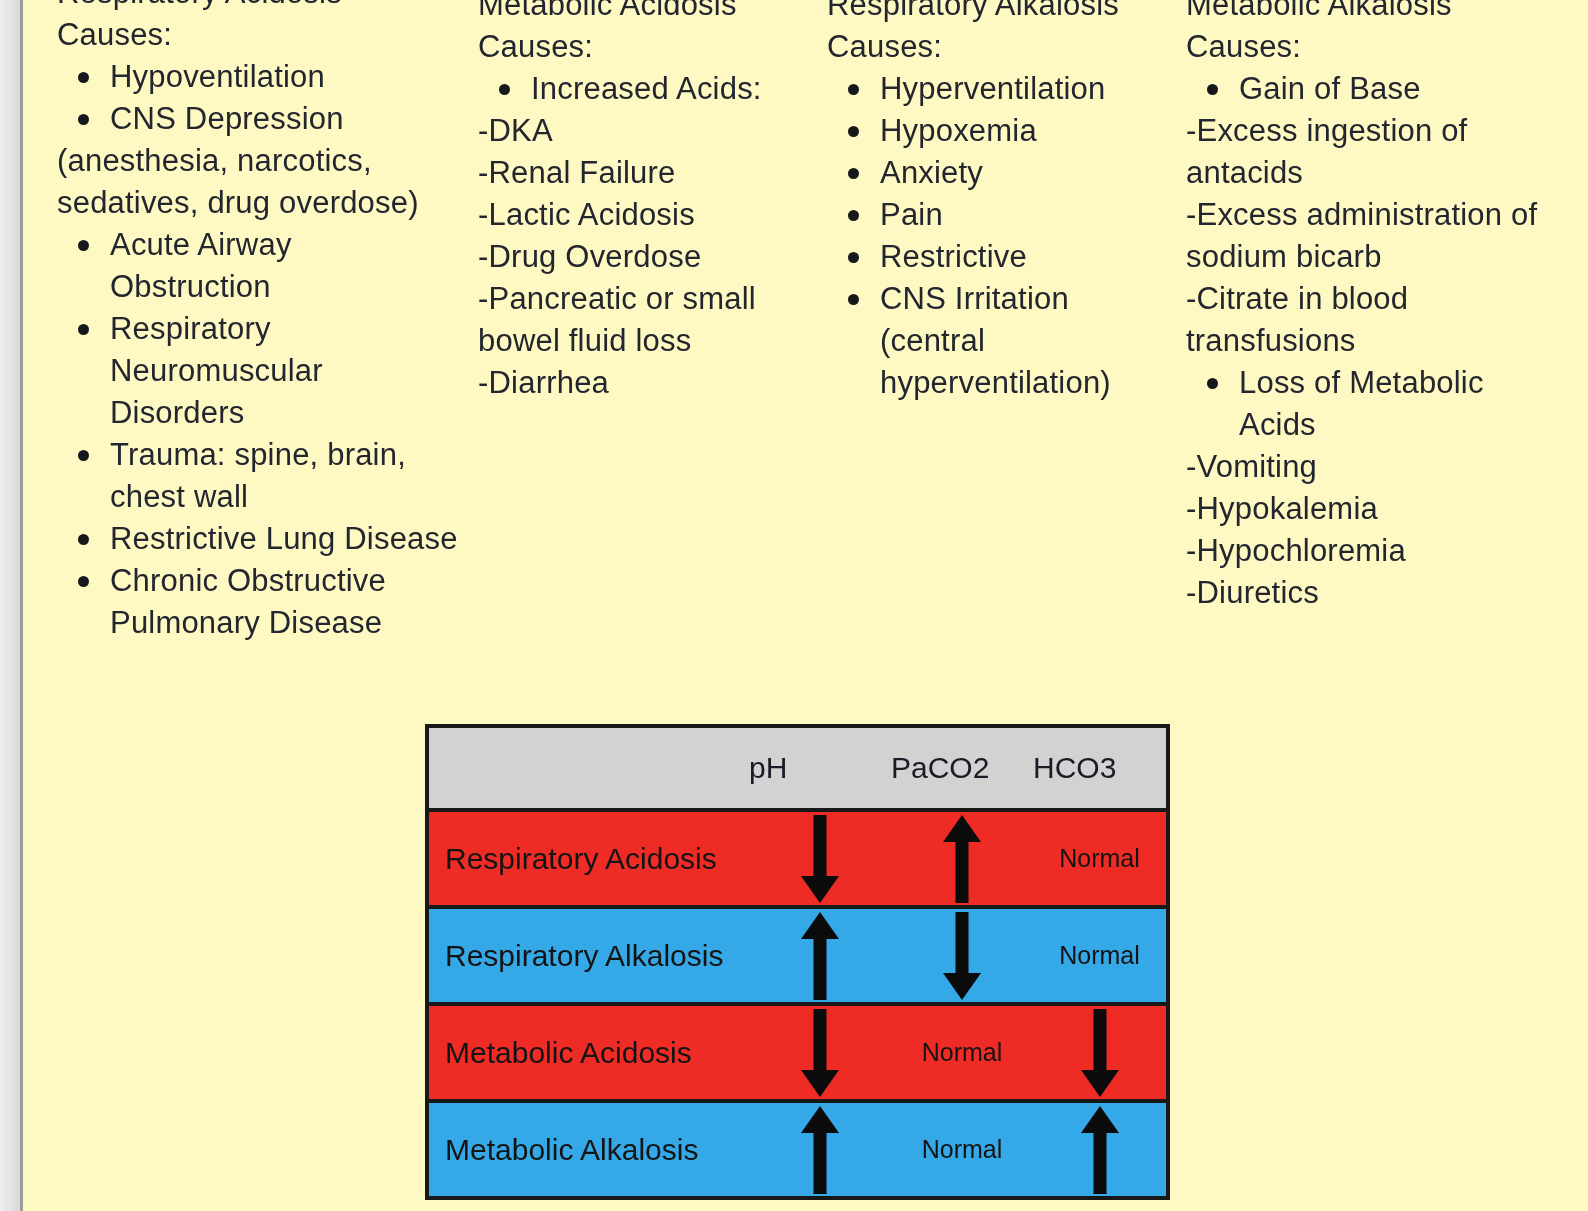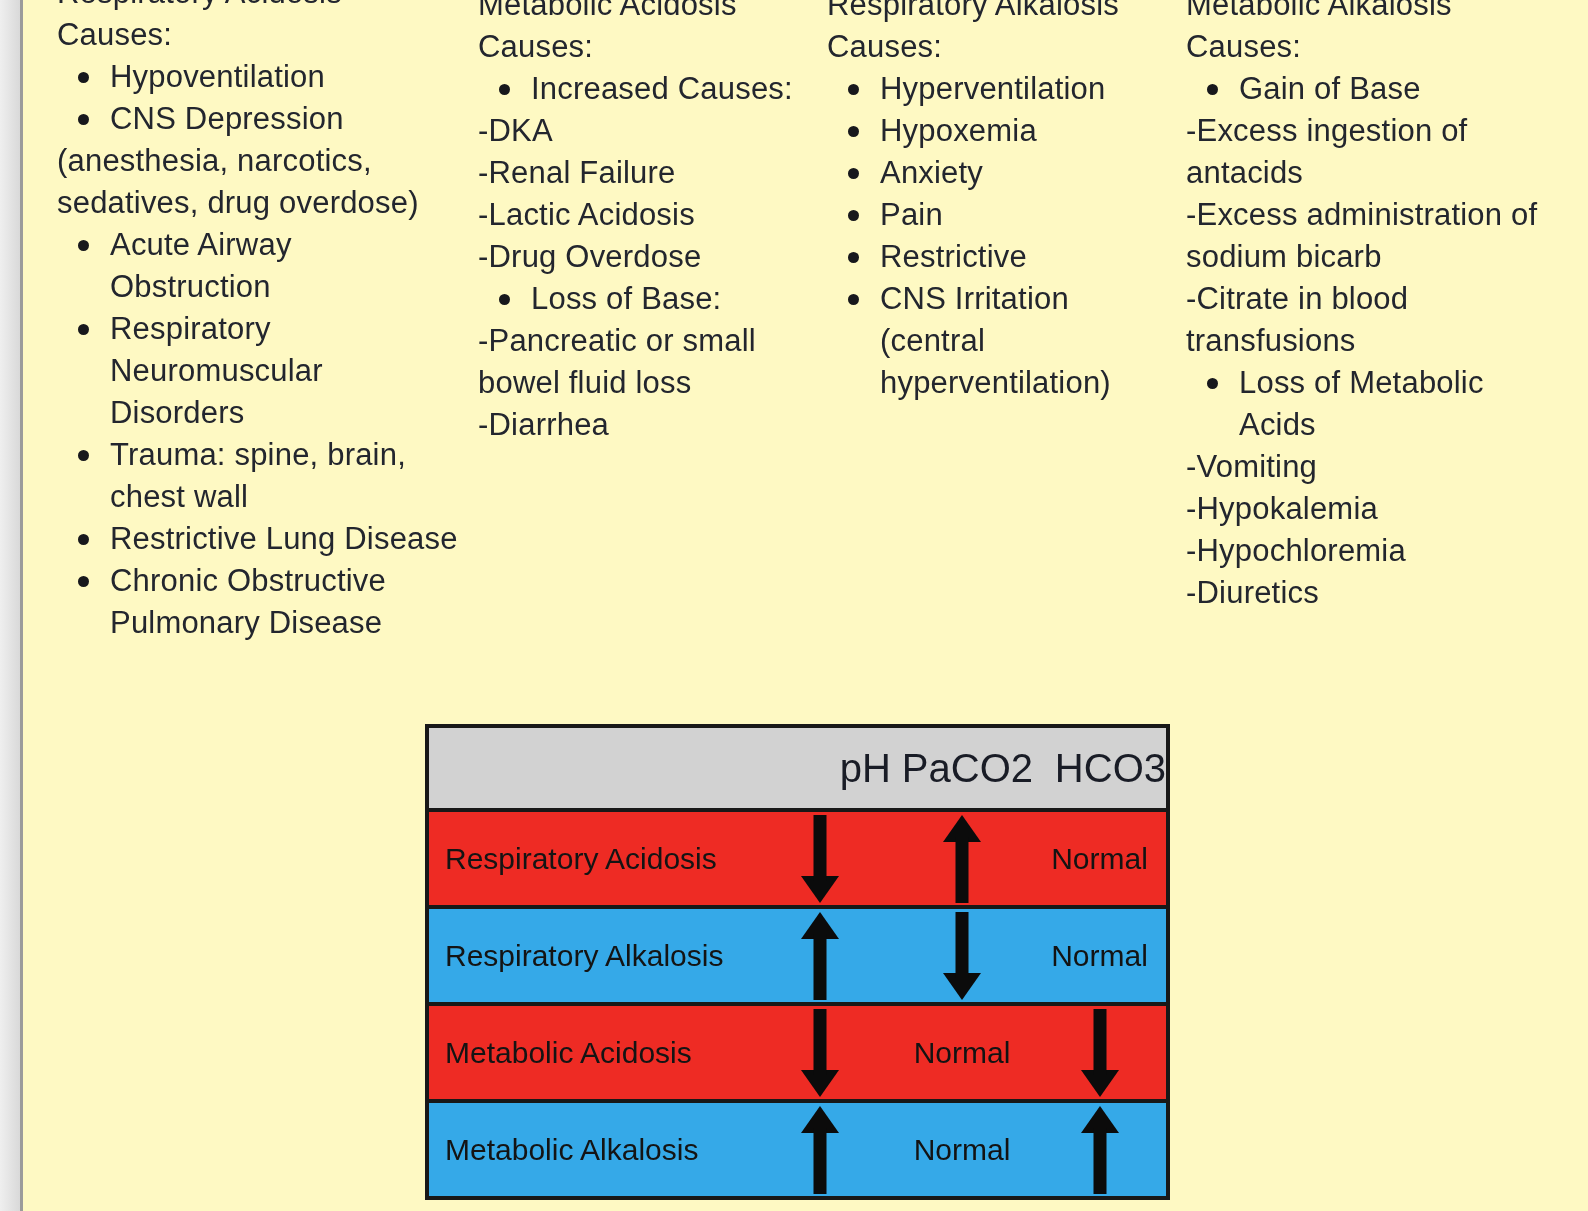--- a/index.html
+++ b/index.html
@@ -46,22 +46,22 @@
   .trow {
     display:grid;
     grid-template-columns:320px 142px 142px 133px;
     align-items:center;
   }
   .thead { height:80px; background:#d2d2d2; }
   .drow  { height:93px; border-top:4px solid #181818; }
   .tone-red  { background:#ee2b24; }
   .tone-blue { background:#35a9e8; }
   .row-label { padding-left:16px; font-size:30px; color:#141414; font-weight:500; }
-  .hcell { text-align:right; font-size:40px; color:#191c26; }
-  .vcell { display:flex; justify-content:center; align-items:center; font-size:30px; color:#131313; height:100%; }
+  .hcell { text-align:left; font-size:30px; color:#191c26; }
+  .vcell { display:flex; justify-content:center; align-items:center; font-size:25px; color:#131313; height:100%; }
 
   
   .arrow { position:relative; width:38px; height:88px; }
   .arrow::after {
     content:""; position:absolute; left:50%; transform:translateX(-50%);
     width:13px; background:#0b0b0b;
   }
   .arrow::before {
     content:""; position:absolute; left:50%; transform:translateX(-50%);
     border-left:19px solid transparent; border-right:19px solid transparent;
@@ -92,26 +92,25 @@
     <div class="item bullet">Trauma: spine, brain,
 chest wall</div>
     <div class="item bullet">Restrictive Lung Disease</div>
     <div class="item bullet">Chronic Obstructive
 Pulmonary Disease</div>
   </section>
 
   <section class="col col-2">
     <div class="item">Metabolic Acidosis</div>
     <div class="item">Causes:</div>
-    <div class="item bullet">Increased Causes:</div>
+    <div class="item bullet">Increased Acids:</div>
     <div class="item">-DKA</div>
     <div class="item">-Renal Failure</div>
     <div class="item">-Lactic Acidosis</div>
     <div class="item">-Drug Overdose</div>
-    <div class="item bullet">Loss of Base:</div>
     <div class="item">-Pancreatic or small
 bowel fluid loss</div>
     <div class="item">-Diarrhea</div>
   </section>
 
   <section class="col col-3">
     <div class="item">Respiratory Alkalosis</div>
     <div class="item">Causes:</div>
     <div class="item bullet">Hyperventilation</div>
     <div class="item bullet">Hypoxemia</div>

